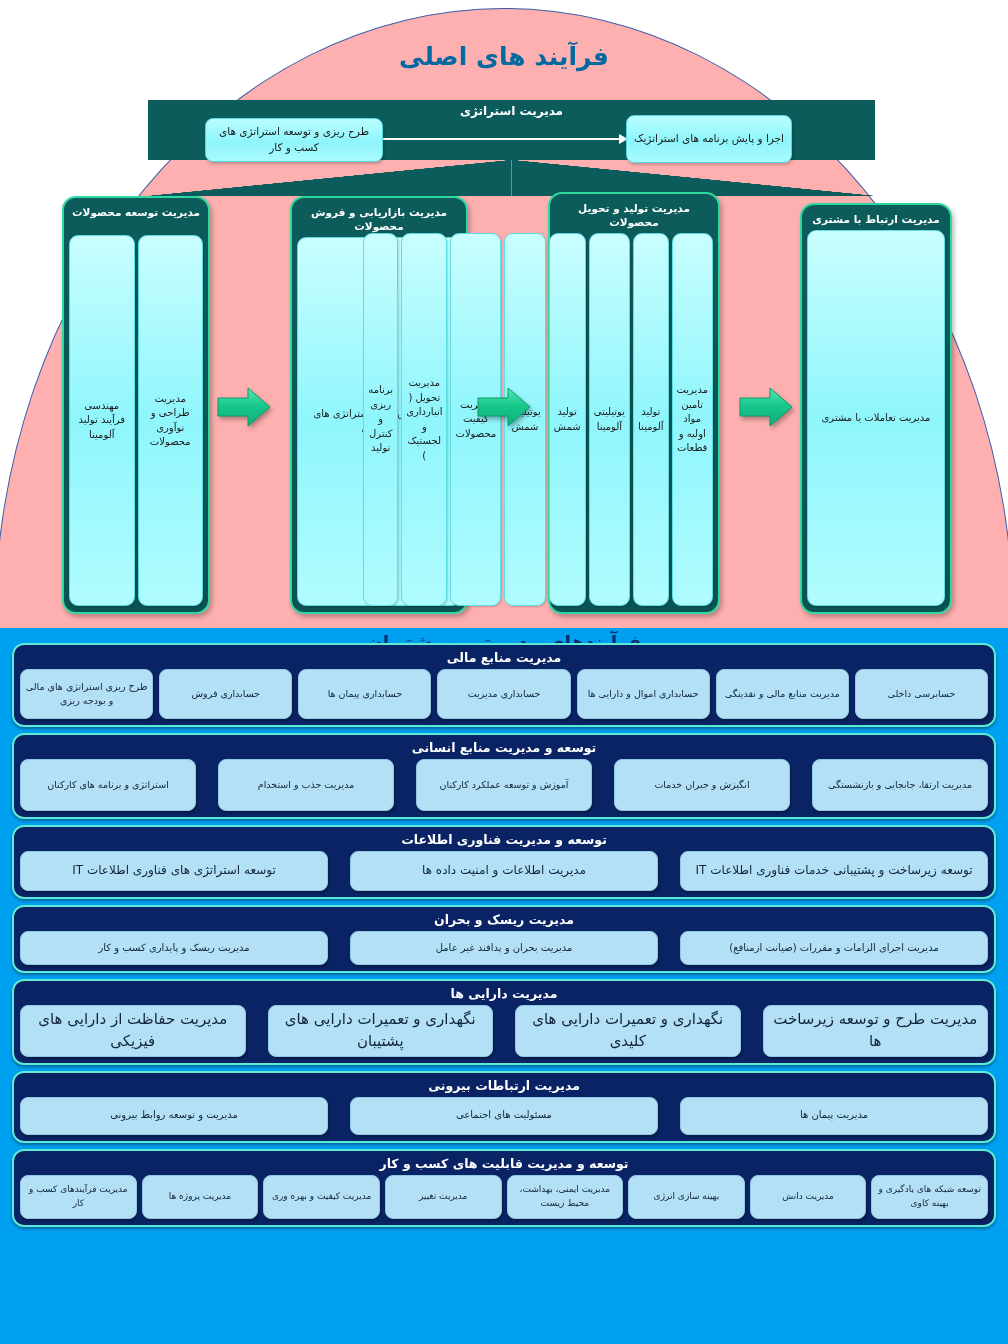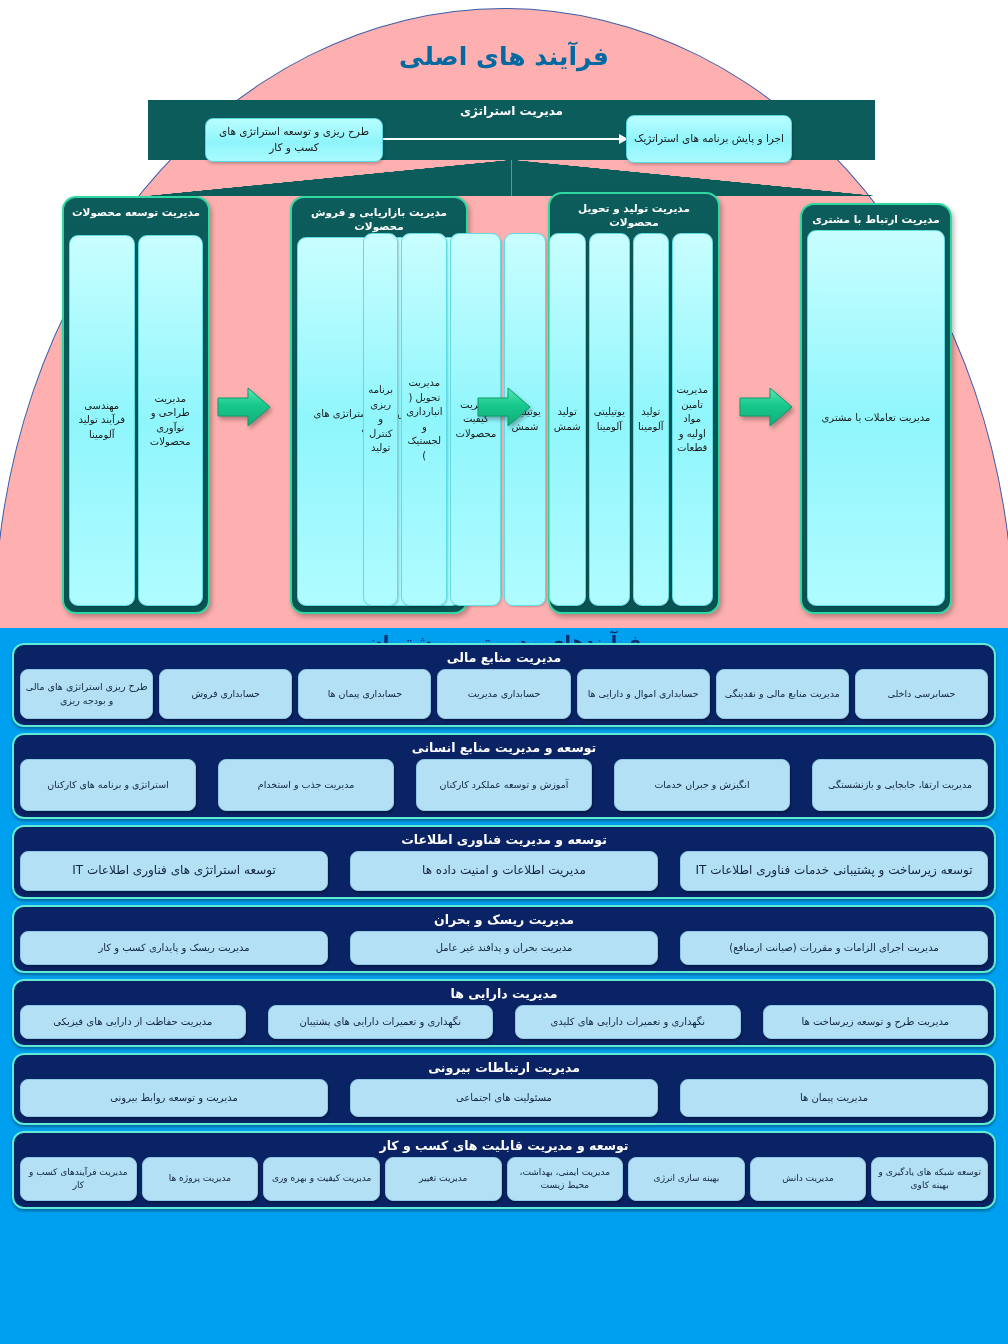--- a/index.html
+++ b/index.html
@@ -200,21 +200,21 @@
     text-align: center;
     display: flex; align-items: center; justify-content: center;
     padding: 3px 4px;
     min-height: 48px;
     box-shadow: 1px 2px 2px rgba(0,0,0,0.3);
   }
   .g-fin .item { min-height: 50px; }
   .g-hr  .item { min-height: 52px; }
   .g-it  .item { min-height: 40px; font-size: 12px; }
   .g-risk .item { min-height: 34px; font-size: 10px; }
-  .g-asset .item { min-height: 34px; font-size: 10px; }
+  .g-asset .item { min-height: 34px; font-size: 15px; }
   .g-ext .item { min-height: 38px; font-size: 10px; }
   .g-cap .item { min-height: 44px; font-size: 9px; gap: 0; }
   .g-cap .group-items { gap: 5px; }
   .g-fin .group-items { gap: 6px; }
 </style>
 </head>
 <body>
 
 <div id="page">
 

